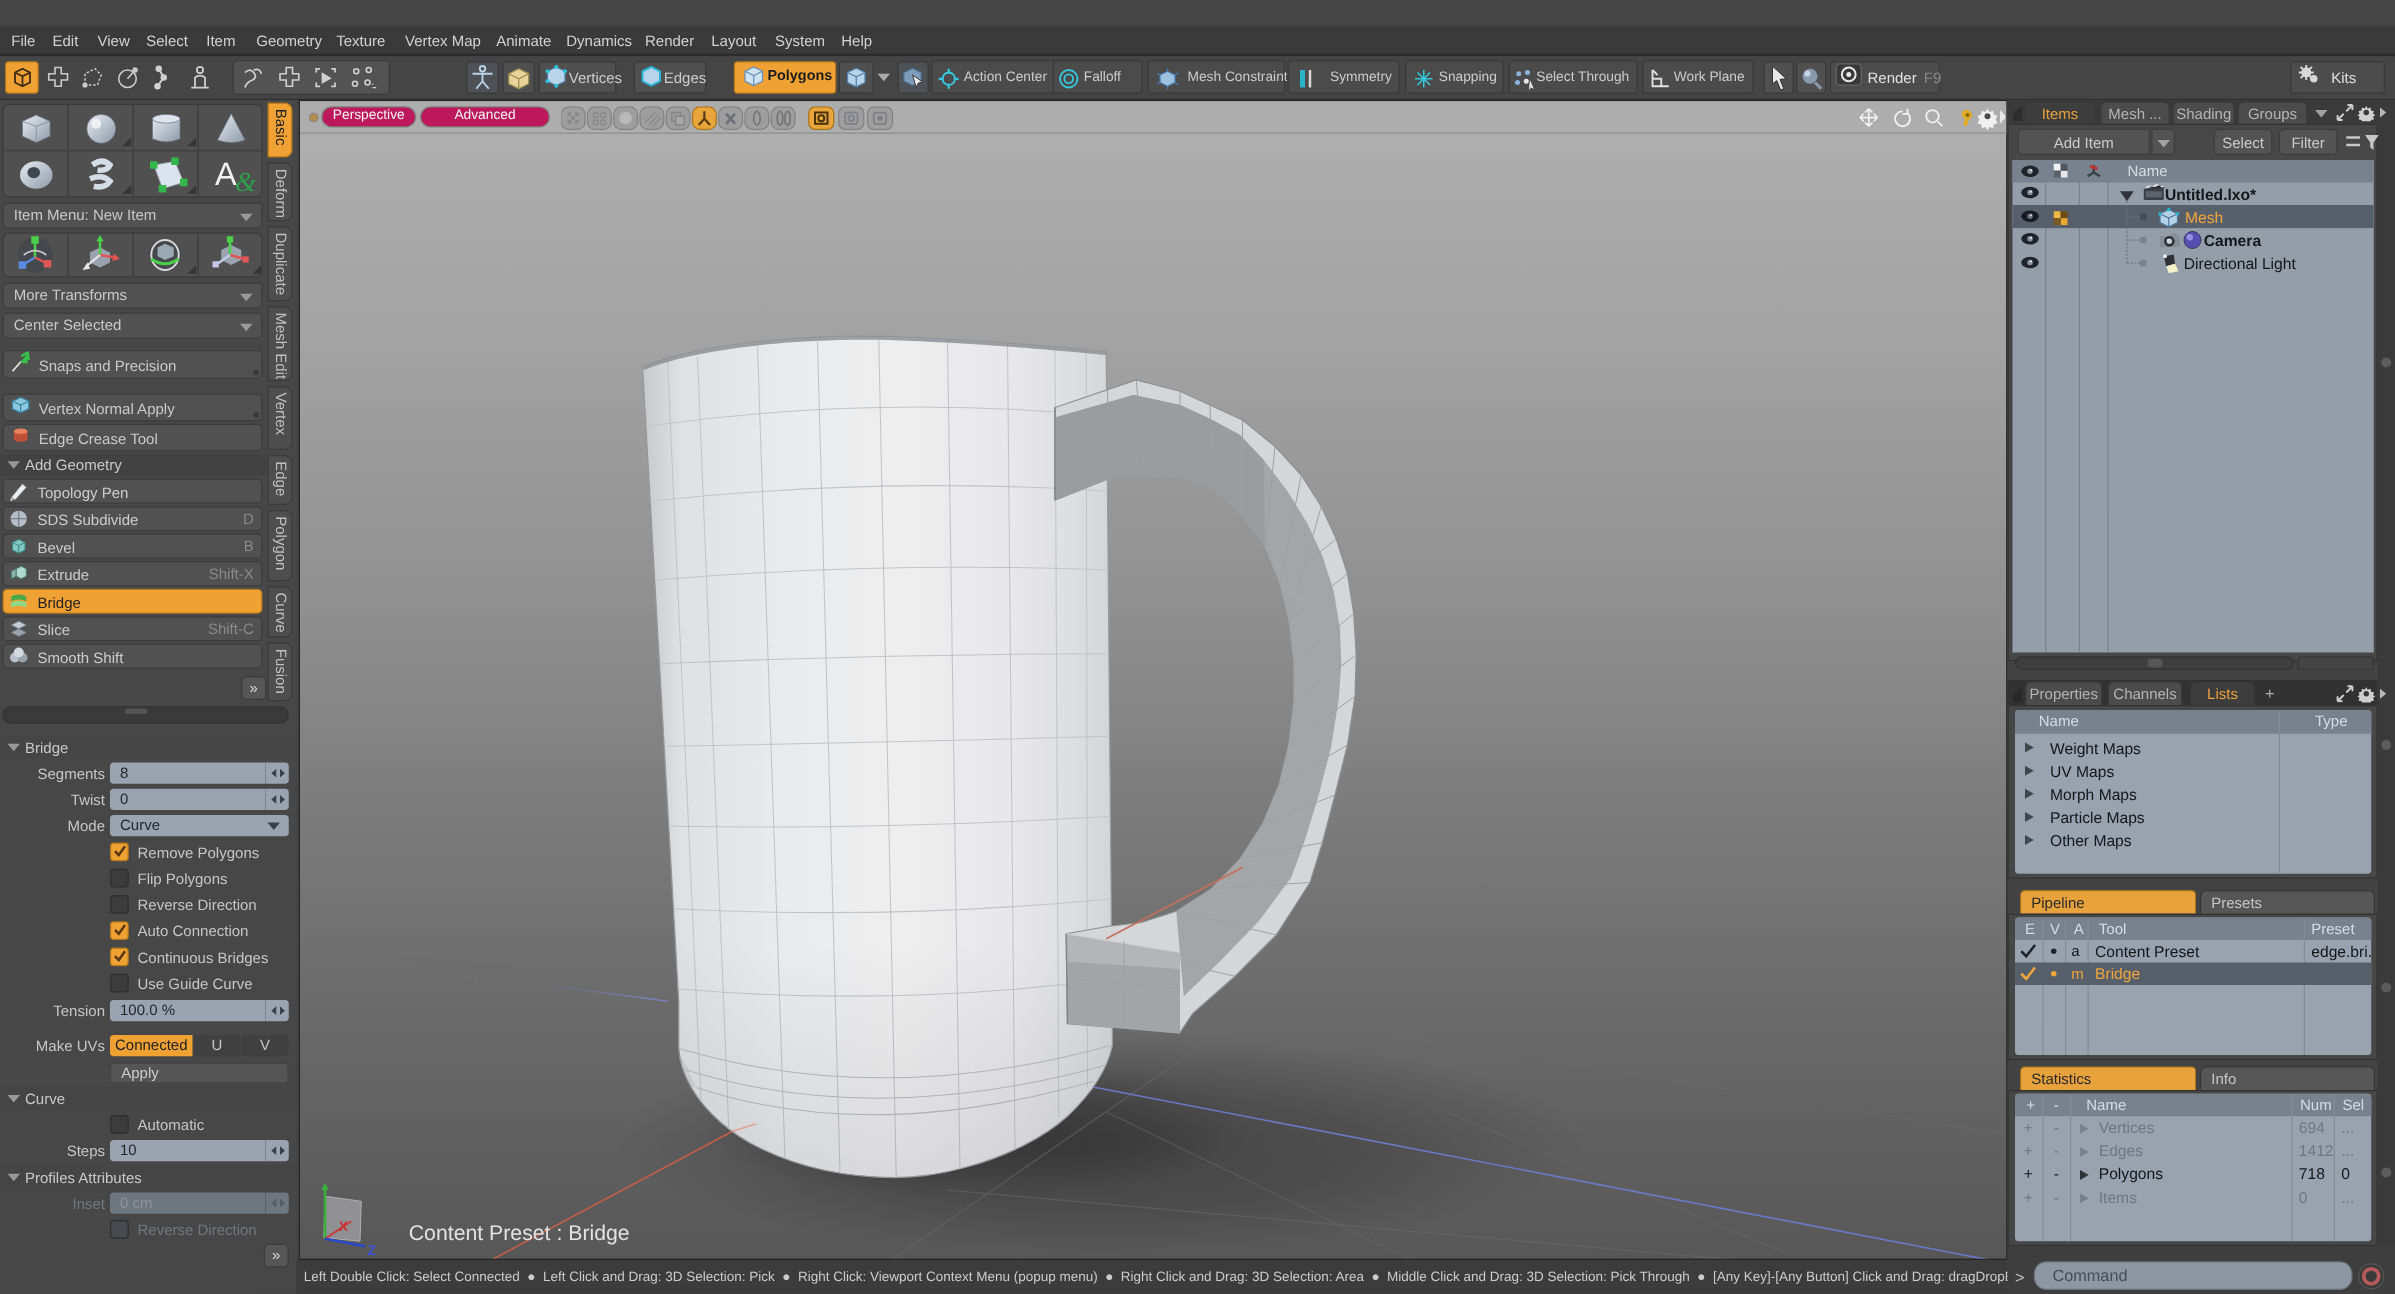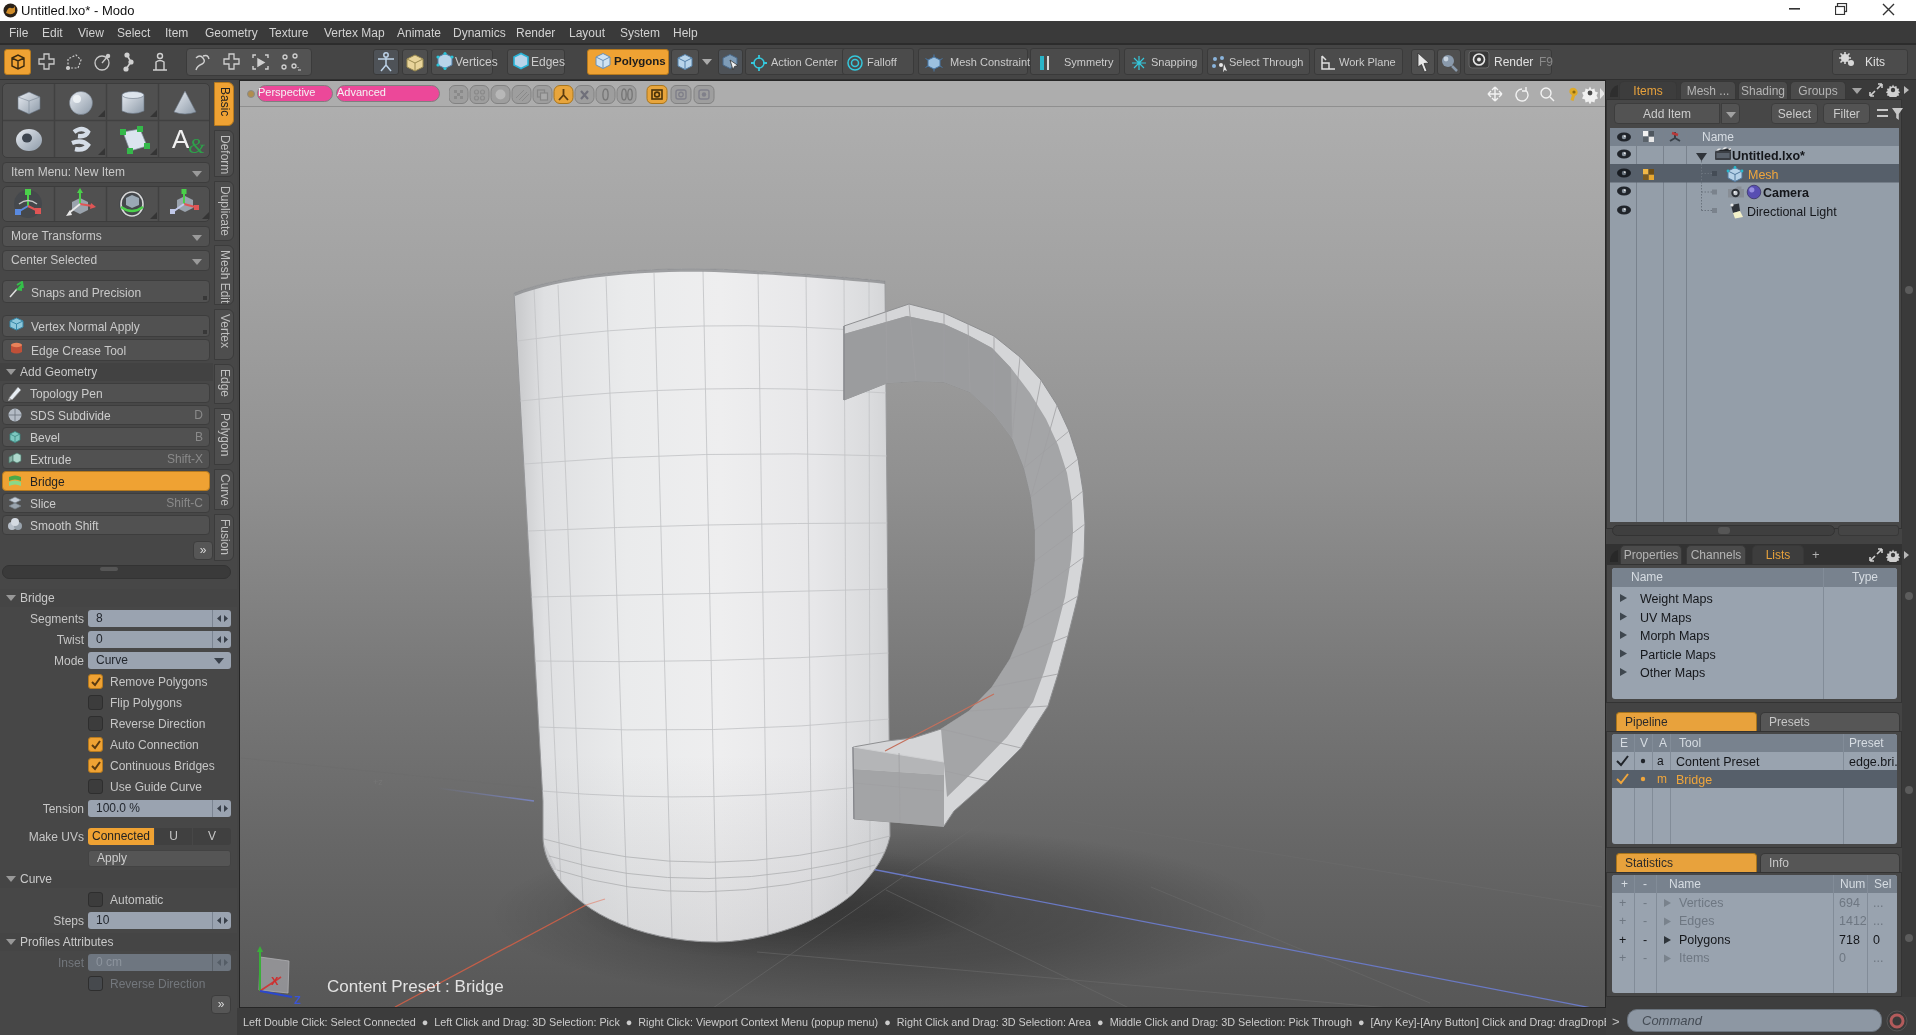--- a/index.html
+++ b/index.html
@@ -44,55 +44,38 @@
 .finput .spin { position:absolute; right:0; top:0; width:19px; height:17px; border-left:1px solid #7b8491; border-radius:0 3px 3px 0; }
 .finput.dis { background:#6e7680; color:#8d949d; }
 .cbox { position:absolute; left:88px; width:15px; height:15px; border-radius:3px; background:#3c3c3c; border:1px solid #2e2e2e; }
 .cbox.on { background:#efa233; border-color:#b5791e; }
 .clabel { position:absolute; left:110px; font-size:12px; color:#c6c6c6; }
 .clabel.dis { color:#73777c; }
 
 
 #viewport { position:absolute; left:239px; top:80px; width:1367px; height:928px; background:linear-gradient(#b0b0b0 0px, #a2a2a2 200px, #909090 400px, #787878 600px, #666666 770px, #575757 928px); border:1px solid #262626; }
 #vheader { position:absolute; left:0; top:0; width:100%; height:26px; background:#adadad; border-bottom:1px solid #8f8f8f; }
-.vpill { position:absolute; top:4px; height:17px; background:#ec4899; border:1px solid #7f7f7f; border-radius:9px; color:#f4f4f4; font-size:11px; text-align:left; }
+.vpill { position:absolute; top:4px; height:17px; background:#be185d; border:1px solid #7f7f7f; border-radius:9px; color:#f4f4f4; font-size:11px; text-align:center; }
 
 
 #rightpanel { position:absolute; left:1606px; top:80px; width:310px; height:955px; background:#434343; }
 .rtab { position:absolute; height:19px; background:#4b4b4b; border:1px solid #383838; border-bottom:none; border-radius:5px 5px 0 0; color:#b4b4b4; font-size:12px; text-align:center; }
 .rtab.active { background:#3d3d3d; color:#e8a23c; }
 .rtab.orangebg { background:#e8a23c; color:#2a2a2a; border-color:#a8751c; border-radius:4px 4px 0 0;}
 .treehdr { background:#78828e; color:#d6dce2; font-size:12px; }
 
 
 #statusbar { position:absolute; left:237px; top:1008px; width:1369px; height:27px; background:#3c3c3c; }
 #statusbar span { position:absolute; left:6px; top:8px; font-size:10.8px; color:#cccccc; white-space:nowrap; }
 #cmdbar { position:absolute; left:1606px; top:997px; width:310px; height:38px; background:#3e3e3e; }
 </style>
 </head>
 <body>
 <div id="root">
 
-  <div id="titlebar">
-    <svg class="abs" style="left:3px;top:3px" width="15" height="15" viewBox="0 0 15 15">
-      <circle cx="7.5" cy="7.5" r="7" fill="#2a2118"></circle>
-      <path d="M3,10 Q5,4 8,5 Q11,6 12,3 L12,9 Q9,12 6,11 Z" fill="#cf8c2a"></path>
-    </svg>
-    <span class="ttext">Untitled.lxo* - Modo</span>
-    <svg class="abs" style="left:1789px;top:8px" width="12" height="2">
-        <rect width="11" height="1.6" fill="#333"></rect>
-      </svg>
-    <svg class="abs" style="left:1835px;top:3px" width="13" height="12" viewBox="0 0 13 12">
-      <rect x="2.5" y="0.5" width="9" height="8" fill="none" stroke="#333" stroke-width="1.2"></rect>
-      <rect x="0.5" y="3.5" width="9" height="8" fill="#fff" stroke="#333" stroke-width="1.2"></rect>
-    </svg>
-    <svg class="abs" style="left:1882px;top:3px" width="13" height="13" viewBox="0 0 13 13">
-      <path d="M1,1 L12,12 M12,1 L1,12" stroke="#333" stroke-width="1.4"></path>
-    </svg>
-  </div>
 
   <div id="menubar">
     <span style="left:9px">File</span>
     <span style="left:42px">Edit</span>
     <span style="left:78px">View</span>
     <span style="left:117px">Select</span>
     <span style="left:165px">Item</span>
     <span style="left:205px">Geometry</span>
     <span style="left:269px">Texture</span>
     <span style="left:324px">Vertex Map</span>
@@ -1085,20 +1068,20 @@
         <text x="261" y="68.5">0</text>
       </g>
     </svg>
   </div>
 
   <div id="statusbar">
     <span>Left Double Click: Select Connected&nbsp; ●&nbsp; Left Click and Drag: 3D Selection: Pick&nbsp; ●&nbsp; Right Click: Viewport Context Menu (popup menu)&nbsp; ●&nbsp; Right Click and Drag: 3D Selection: Area&nbsp; ●&nbsp; Middle Click and Drag: 3D Selection: Pick Through&nbsp; ●&nbsp; [Any Key]-[Any Button] Click and Drag: dragDropB ...</span>
   </div>
   <div id="cmdbar">
     <div class="abs" style="left:6px;top:17px;font-size:13px;color:#c0c0c0;">&gt;</div>
-    <div class="abs" style="left:21px;top:12px;width:255px;height:23px;background:#8d97a3;border:1px solid #6a737d;border-radius:10px;font-size:13px;color:#454c55;line-height:21px;"><span style="margin-left:14px;font-style:italic;">Command</span></div>
+    <div class="abs" style="left:21px;top:12px;width:255px;height:23px;background:#8d97a3;border:1px solid #6a737d;border-radius:10px;font-size:13px;color:#454c55;line-height:21px;"><span style="margin-left:14px;">Command</span></div>
     <svg class="abs" style="left:280px;top:13px" width="22" height="22">
         <circle cx="11" cy="11" r="10" fill="#3a3a3a" stroke="#555" stroke-width="1"></circle>
         <circle cx="11" cy="11" r="6" fill="none" stroke="#b35b5b" stroke-width="3"></circle>
       </svg>
   </div>
 
 </div>
 
 </body></html>

